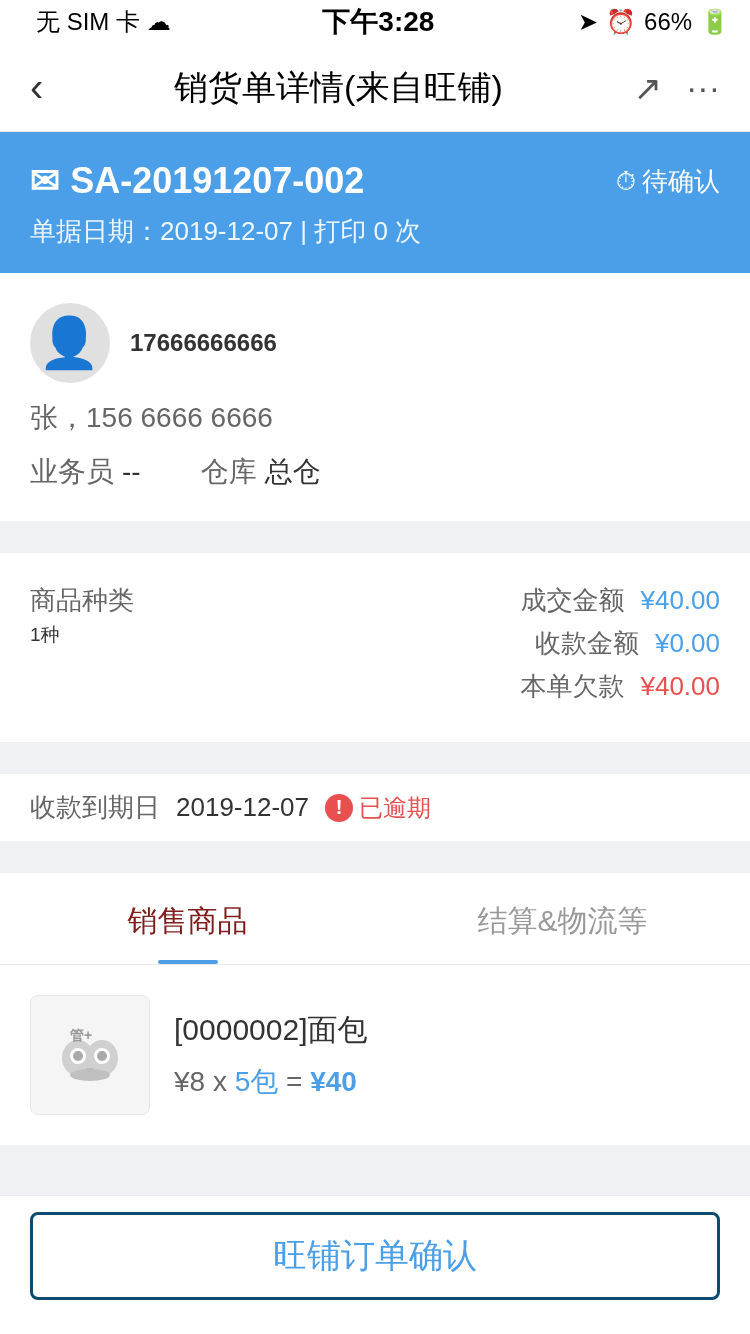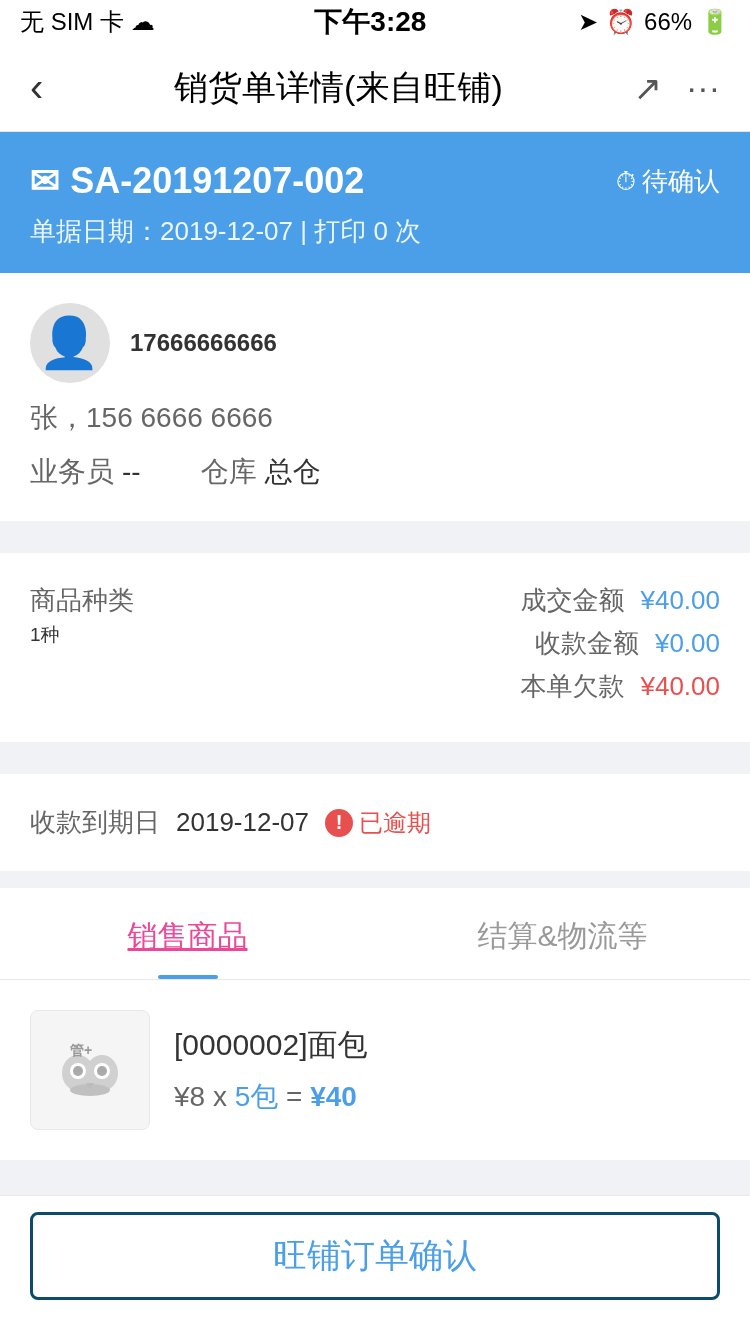--- a/index.html
+++ b/index.html
@@ -18,21 +18,21 @@
       width: 100%;
       height: 44px;
       background: #fff;
       display: flex;
       align-items: center;
       justify-content: space-between;
       padding: 0 20px;
       font-size: 24px;
       color: #000;
     }
-    .status-left { display: flex; align-items: center; gap: 8px; }
+    .status-left { display: flex; align-items: center; gap: 8px; margin-left: 16px; }
     .status-center { font-weight: 600; font-size: 28px; margin-left: 8px; }
     .status-right { display: flex; align-items: center; gap: 8px; font-size: 24px; }
 
     
     .nav-bar {
       width: 100%;
       height: 88px;
       background: #fff;
       display: flex;
       align-items: center;
@@ -168,22 +168,22 @@
       margin-bottom: 8px;
       font-size: 26px;
     }
     .amount-label { color: #666; }
     .amount-value-blue { color: #4a9fe8; font-weight: 500; }
     .amount-value-red { color: #e85050; font-weight: 500; }
 
     
     .due-section {
       background: #fff;
-      padding: 31px 30px;
-      margin-bottom: 1px;
+      padding: 16px 30px;
+      margin-bottom: 16px;
       display: flex;
       align-items: center;
       gap: 16px;
       font-size: 26px;
     }
     .due-label { color: #666; }
     .due-date { color: #333; }
     .overdue-badge {
       display: flex;
       align-items: center;
@@ -216,22 +216,21 @@
     .tab-item {
       flex: 1;
       text-align: center;
       padding: 28px 0 22px;
       font-size: 30px;
       color: #999;
       position: relative;
       cursor: pointer;
     }
     .tab-item.active {
-      color: #ec4899;
-      text-decoration: underline;
+      color: #7f1d1d;
     }
     .tab-item.active::after {
       content: '';
       position: absolute;
       bottom: 0;
       left: 50%;
       transform: translateX(-50%);
       width: 60px;
       height: 4px;
       background: #4a9fe8;

